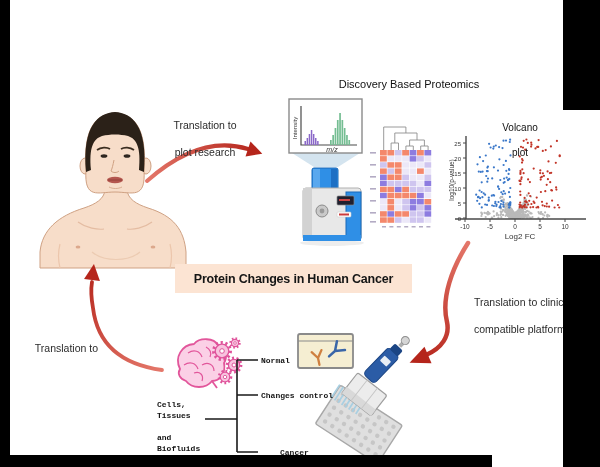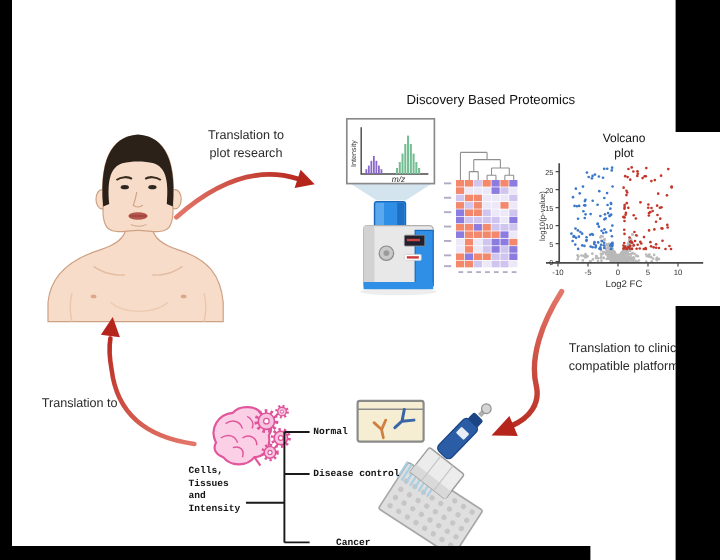--- a/index.html
+++ b/index.html
@@ -1,20 +1,20 @@
 <!DOCTYPE html>
 <html><head>
 <meta charset="utf-8">
 <style>
   html,body{margin:0;padding:0;background:#fff;}
   #stage{position:relative;width:600px;height:467px;background:#ffffff;overflow:hidden;
          font-family:"Liberation Sans",sans-serif;}
   #art{position:absolute;left:0;top:0;}
   .lbl{position:absolute;color:#2b2b2b;font-size:10.5px;line-height:15px;z-index:5;}
-  .ln{display:block;}
+  .ln{display:block;margin-top:12px;}
   .bold{font-weight:normal;color:#111;}
   .title-box{position:absolute;left:175px;top:264px;width:237px;height:29px;background:#fce4d3;
              display:flex;align-items:center;justify-content:center;font-weight:bold;
              font-size:12.5px;letter-spacing:-0.2px;color:#151515;z-index:5;}
   .tree-lbl{position:absolute;font-size:8px;font-weight:bold;color:#141414;line-height:10.5px;z-index:5;font-family:Liberation Mono, monospace;}
   .blackbar{position:absolute;background:#000;z-index:20;}
   svg text{font-family:"Liberation Sans",sans-serif;fill:#333;}
 </style>
 </head>
 <body>
@@ -1056,36 +1056,39 @@
   <span class="ln">plot research</span>
 </div>
 
 <div class="lbl bold" style="left:328px;top:77px;width:162px;text-align:center;font-size:11px;">Discovery Based Proteomics</div>
 
 <div class="lbl bold" style="left:492px;top:110px;width:56px;text-align:center;font-size:10px;line-height:12.5px;">
   <span class="ln">Volcano</span>
   <span class="ln">plot</span>
 </div>
 
+<div class="title-box">
+  <span>Protein Changes in Human Cancer</span>
+</div>
 
 <div class="lbl" style="left:474px;top:283px;width:140px;text-align:left;">
   <span class="ln">Translation to clinically</span>
   <span class="ln">compatible platforms</span>
 </div>
 
 <div class="lbl" style="left:10px;top:329px;width:88px;text-align:right;">
   <span class="ln">Translation to</span>
 </div>
 
 <div class="tree-lbl" style="left:261px;top:356px;">Normal</div>
-<div class="tree-lbl" style="left:261px;top:391px;">Disease control</div>
+<div class="tree-lbl" style="left:261px;top:391px;">Changes control</div>
 <div class="tree-lbl" style="left:261px;top:448px;margin-left:19px;">Cancer</div>
 <div class="tree-lbl" style="left:157px;top:388px;width:60px;">
   <span class="ln">Cells, Tissues</span>
-  <span class="ln">and Intensity</span>
+  <span class="ln">and Biofluids</span>
 </div>
 
 <div class="blackbar" style="left:0;top:0;width:10px;height:467px;"></div>
 <div class="blackbar" style="left:563px;top:0;width:37px;height:110px;"></div>
 <div class="blackbar" style="left:563px;top:255px;width:37px;height:212px;"></div>
 <div class="blackbar" style="left:0;top:455px;width:492px;height:12px;"></div>
 
 </div>
 
 </body></html>

